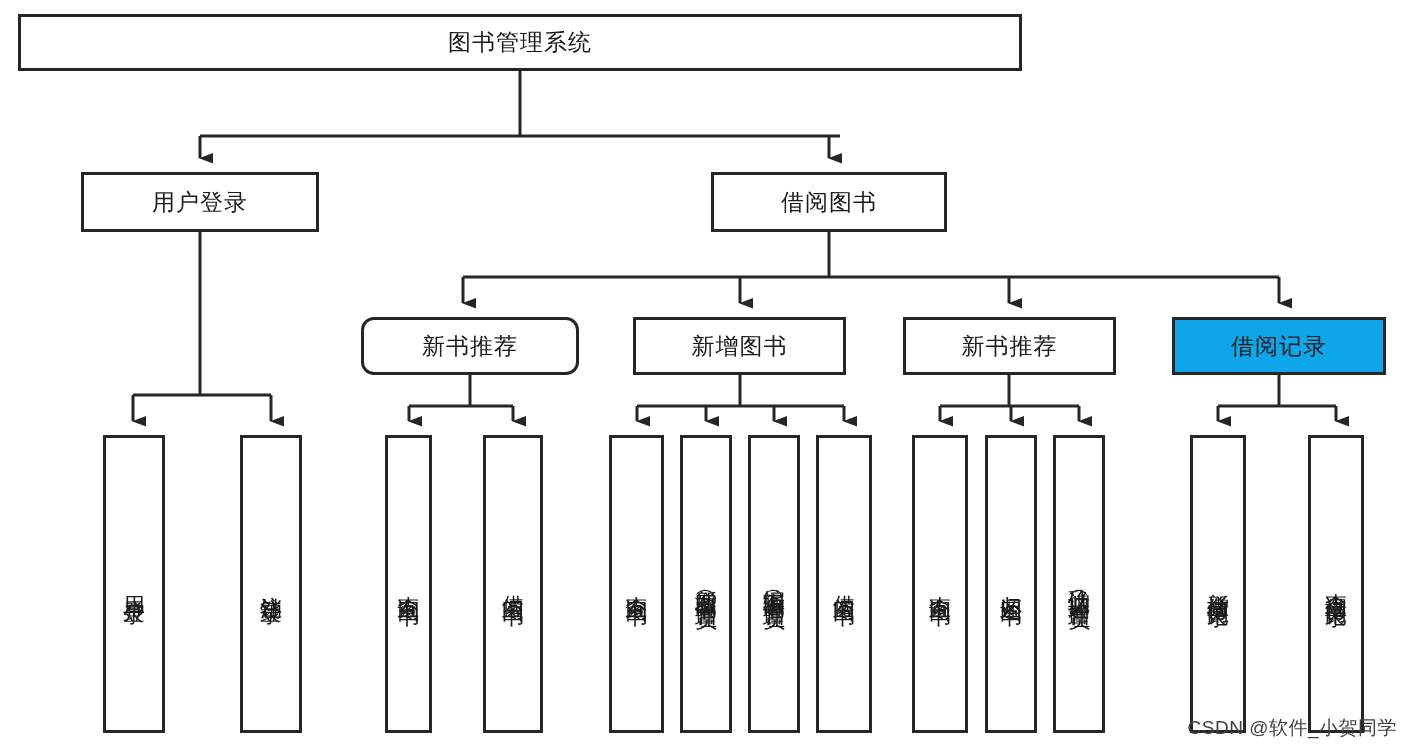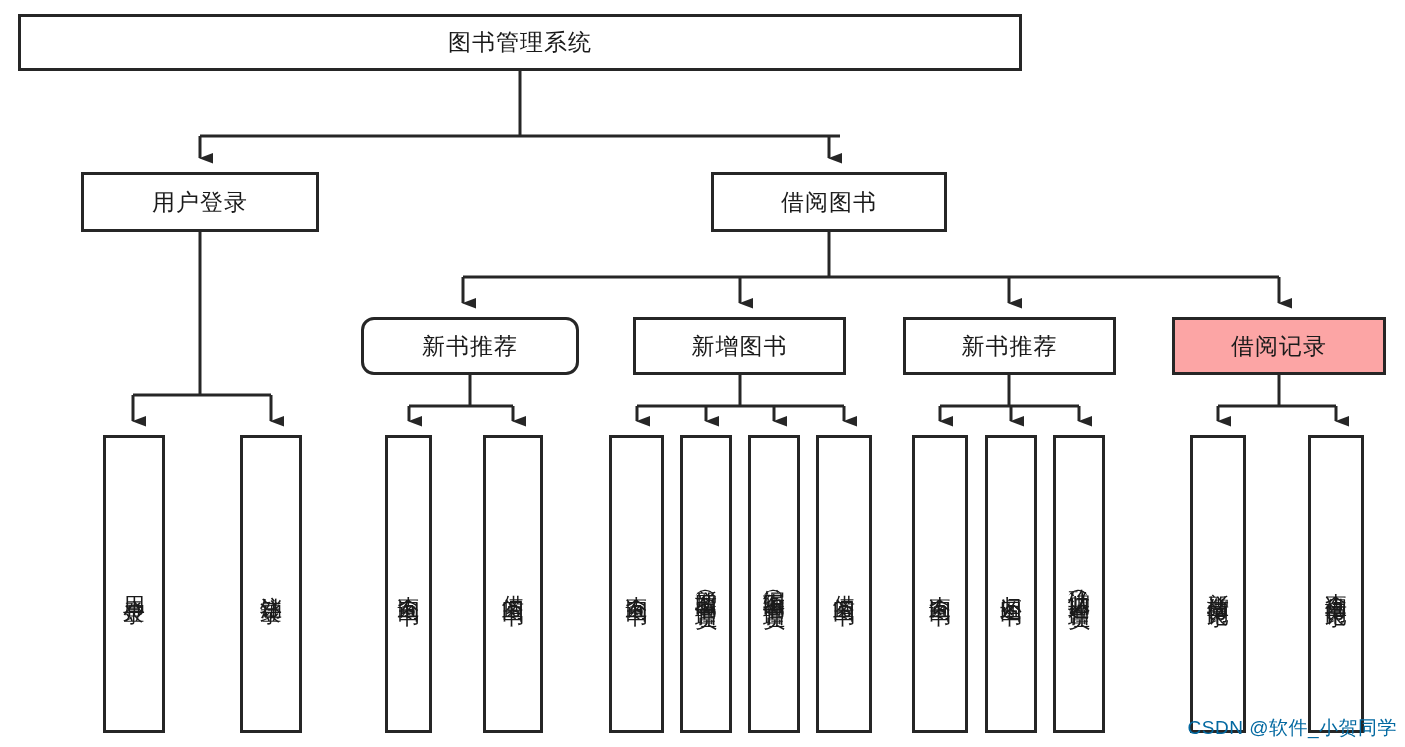--- a/index.html
+++ b/index.html
@@ -63,21 +63,21 @@
     width: 1405px;
     height: 747px;
     pointer-events: none;
   }
   
   #watermark {
     position: absolute;
     right: 8px;
     bottom: 6px;
     font-size: 19px;
-    color: #0369a1;
+    color: #404040;
     letter-spacing: 0.5px;
     white-space: nowrap;
     font-family: "Liberation Sans", "DejaVu Sans", sans-serif;
   }
 </style>
 </head>
 <body>
 
 <div id="canvas">
 
@@ -146,21 +146,21 @@
       </div>
       <div class="node horiz level2" style="left: 361px; top: 317px; width: 218px; height: 58px; border-color: rgb(38, 38, 38); background: rgb(255, 255, 255); border-radius: 13px;">
         <span class="node-label" style="color: rgb(26, 26, 26);">新书推荐</span>
       </div>
       <div class="node horiz level2" style="left: 633px; top: 317px; width: 213px; height: 58px; border-color: rgb(38, 38, 38); background: rgb(255, 255, 255);">
         <span class="node-label" style="color: rgb(26, 26, 26);">新增图书</span>
       </div>
       <div class="node horiz level2" style="left: 903px; top: 317px; width: 213px; height: 58px; border-color: rgb(38, 38, 38); background: rgb(255, 255, 255);">
         <span class="node-label" style="color: rgb(26, 26, 26);">新书推荐</span>
       </div>
-      <div class="node horiz level2" style="left: 1172px; top: 317px; width: 214px; height: 58px; border-color: rgb(38, 38, 38); background: #fca5a5;">
+      <div class="node horiz level2" style="left: 1172px; top: 317px; width: 214px; height: 58px; border-color: rgb(38, 38, 38); background: #0ea5e9;">
         <span class="node-label" style="color: rgb(26, 26, 26);">借阅记录</span>
       </div>
       <div class="node leaf" style="left: 103px; top: 435px; width: 62px; height: 298px; border-color: rgb(38, 38, 38); background: rgb(255, 255, 255);">
         <span class="node-label" style="color: rgb(26, 26, 26);">用户登录</span>
       </div>
       <div class="node leaf" style="left: 240px; top: 435px; width: 62px; height: 298px; border-color: rgb(38, 38, 38); background: rgb(255, 255, 255);">
         <span class="node-label" style="color: rgb(26, 26, 26);">注销登录</span>
       </div>
       <div class="node leaf" style="left: 385px; top: 435px; width: 47px; height: 298px; border-color: rgb(38, 38, 38); background: rgb(255, 255, 255);">
         <span class="node-label" style="color: rgb(26, 26, 26);">查询图书</span>

